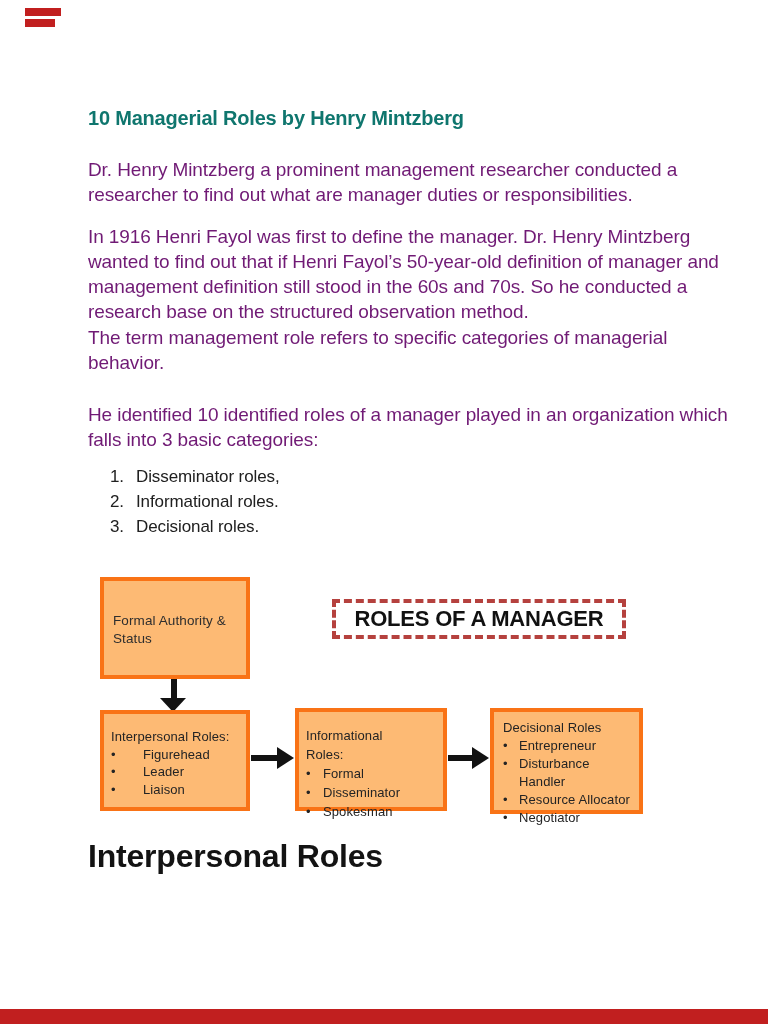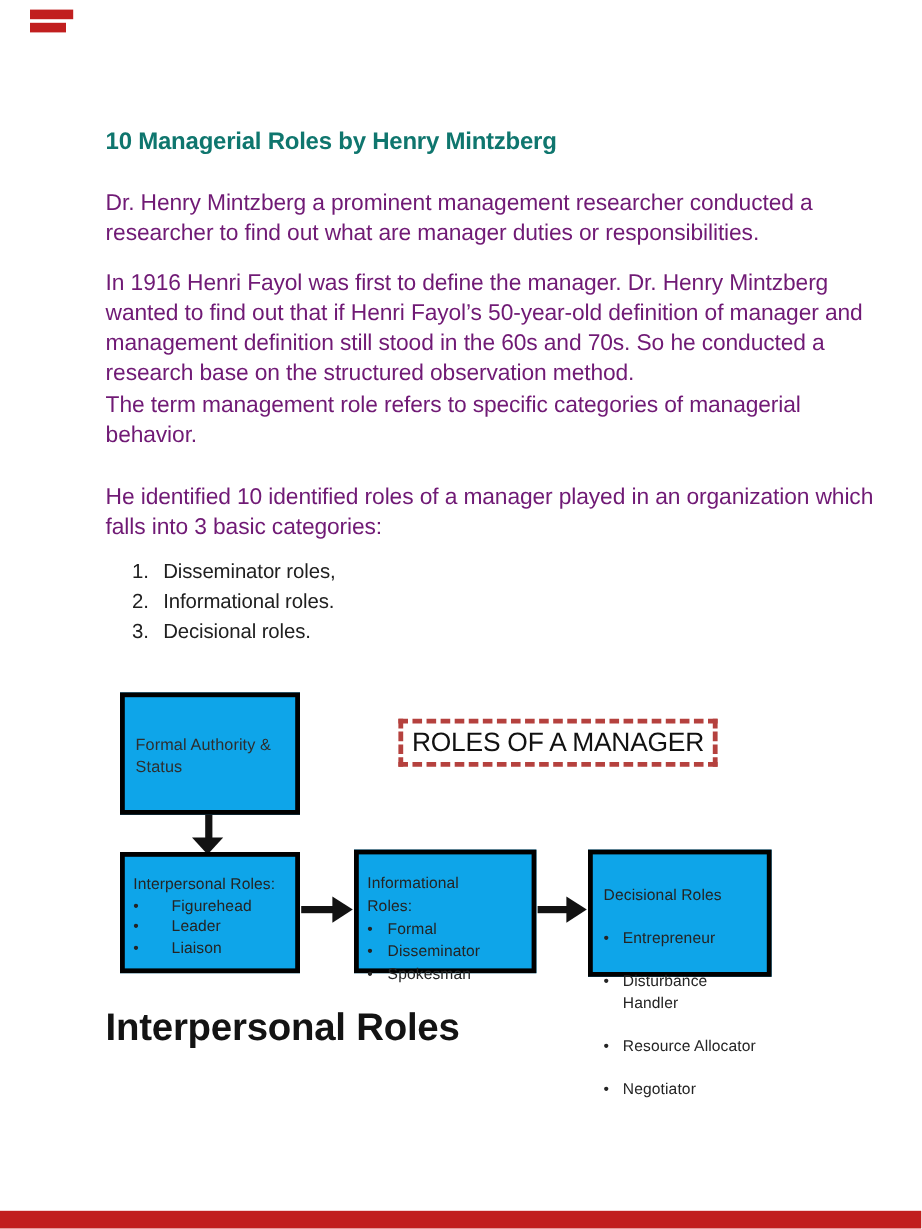--- a/index.html
+++ b/index.html
@@ -21,33 +21,33 @@
     position:absolute;left:88px;width:650px;margin:0;
     font-size:19px;line-height:25px;color:#701a75;white-space:pre-line;letter-spacing:-0.1px;
   }
   #p1{top:157px;} #p2{top:224px;} #p3{top:325px;} #p4{top:402px;}
 
   #list{position:absolute;left:110px;top:464px;}
   .li{display:flex;font-size:17px;line-height:25px;color:#202020;letter-spacing:-0.1px;}
   .li .num{width:26px;flex:none;}
 
   
-  .dbox{position:absolute;border:4px solid #000000;background:#0ea5e9;box-sizing:border-box;}
+  .dbox{position:absolute;border:4px solid #f97316;background:#fdba74;box-sizing:border-box;}
   #fbox{left:100px;top:577px;width:150px;height:102px;padding:31px 6px 0 9px;
         font-size:13.5px;line-height:18px;color:#2e2e2e;white-space:pre-line;letter-spacing:0.1px;}
   #banner{
-    position:absolute;left:332px;top:599px;width:266px;height:40px;box-sizing:border-box;
+    position:absolute;left:332px;top:599px;width:294px;height:40px;box-sizing:border-box;
     border:4px dashed #b5413e;display:flex;align-items:center;justify-content:center;
-    font-size:22px;font-weight:400;color:#111;letter-spacing:-0.2px;white-space:nowrap;
+    font-size:22px;font-weight:700;color:#111;letter-spacing:-0.2px;white-space:nowrap;
   }
   .rolebox{font-size:13px;color:#242424;letter-spacing:0.1px;}
   #ibox{left:100px;top:710px;width:150px;height:101px;padding:14px 4px 0 7px;}
   #nbox{left:295px;top:708px;width:152px;height:103px;padding:14px 20px 0 7px;}
   #xbox{left:490px;top:708px;width:153px;height:106px;padding:7px 2px 0 9px;}
-  #ibox .row{line-height:17.5px;} #nbox .row{line-height:19px;} #xbox .row{line-height:18px;margin-top:18px;}
+  #ibox .row{line-height:17.5px;} #nbox .row{line-height:19px;} #xbox .row{line-height:18px;}
   .row{display:flex;}
   .bt{flex:none;}
   #ibox .bt{width:32px;} #nbox .bt{width:17px;} #xbox .bt{width:16px;}
 
   .stem{position:absolute;background:#121212;}
   #darrow-stem{left:171px;top:679px;width:6px;height:20px;}
   #darrow-head{position:absolute;left:160px;top:698px;width:0;height:0;
     border-left:13px solid transparent;border-right:13px solid transparent;border-top:14px solid #121212;}
   #arrow1-stem{left:251px;top:755px;width:28px;height:6px;}
   #arrow1-head{position:absolute;left:277px;top:747px;width:0;height:0;

